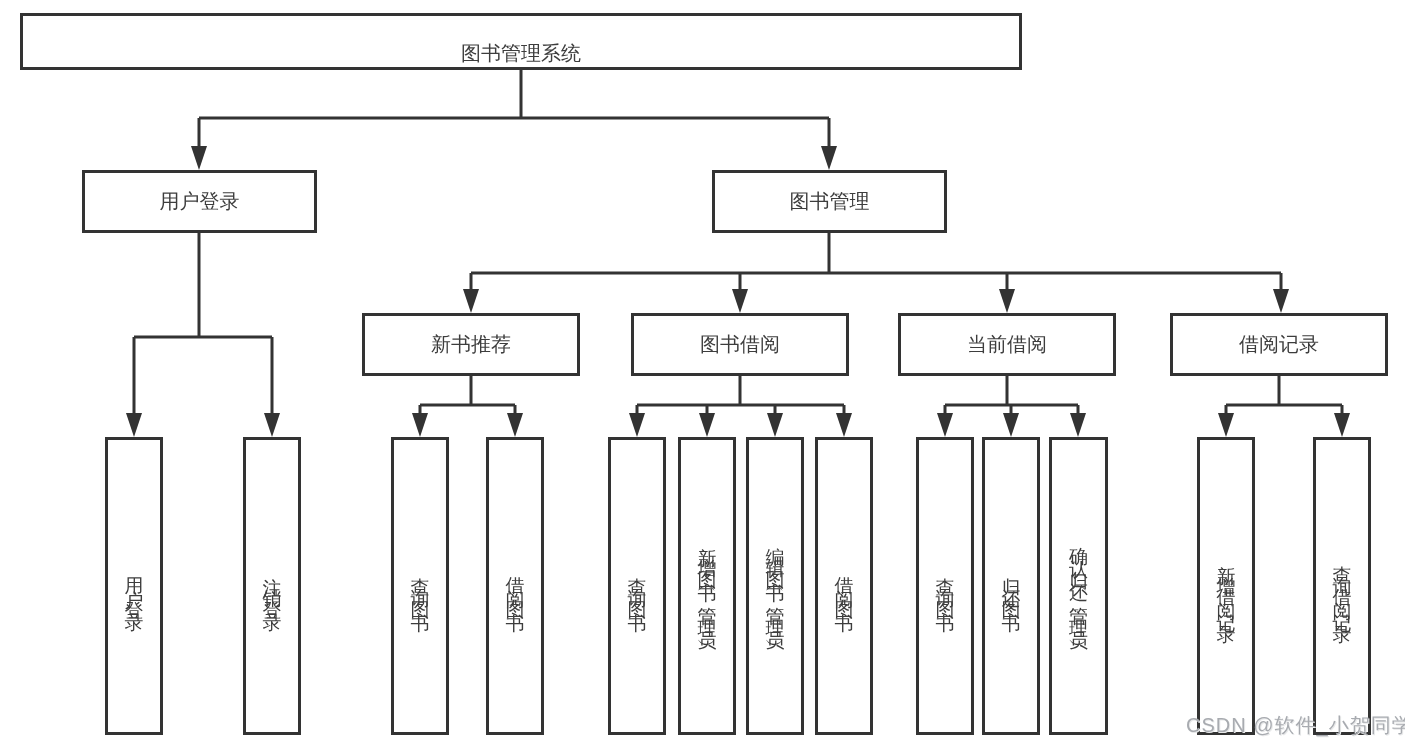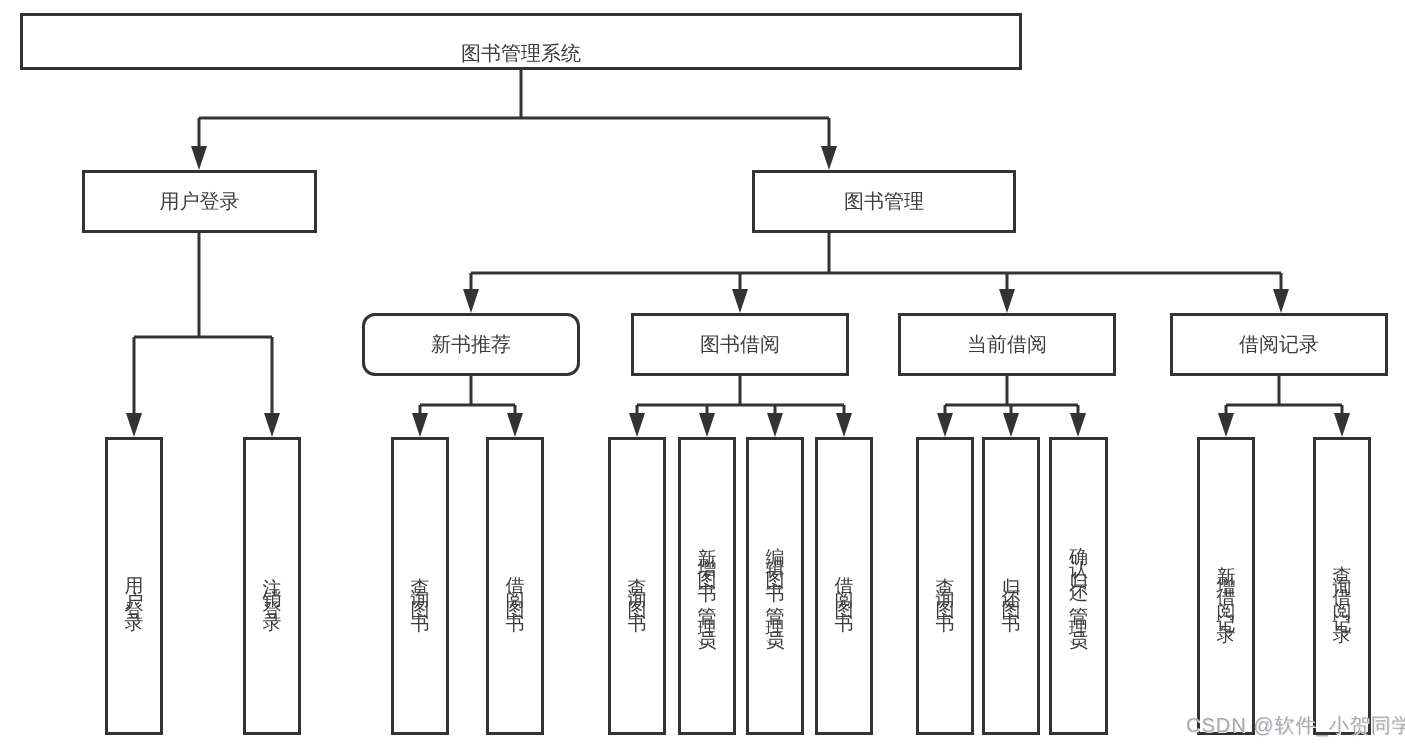--- a/index.html
+++ b/index.html
@@ -90,25 +90,25 @@
     </g>
   </svg>
 
   <div class="node" style="left:20px; top:13px; width:1002px; height:57px;align-items:flex-end;">
     <span>图书管理系统</span>
   </div>
 
   <div class="node" style="left:82px; top:170px; width:235px; height:63px;">
     <span>用户登录</span>
   </div>
-  <div class="node" style="left:752px; top:170px; width:264px; height:63px;">
+  <div class="node" style="left:712px; top:170px; width:235px; height:63px;">
     <span>图书管理</span>
   </div>
 
-  <div class="node" style="left:362px; top:313px; width:218px; height:63px;border-radius:13px;">
+  <div class="node" style="left:362px; top:313px; width:218px; height:63px;">
     <span>新书推荐</span>
   </div>
   <div class="node" style="left:898px; top:313px; width:218px; height:63px;">
     <span>当前借阅</span>
   </div>
   <div class="node" style="left:631px; top:313px; width:218px; height:63px;">
     <span>图书借阅</span>
   </div>
   <div class="node" style="left:1170px; top:313px; width:218px; height:63px;">
     <span>借阅记录</span>

